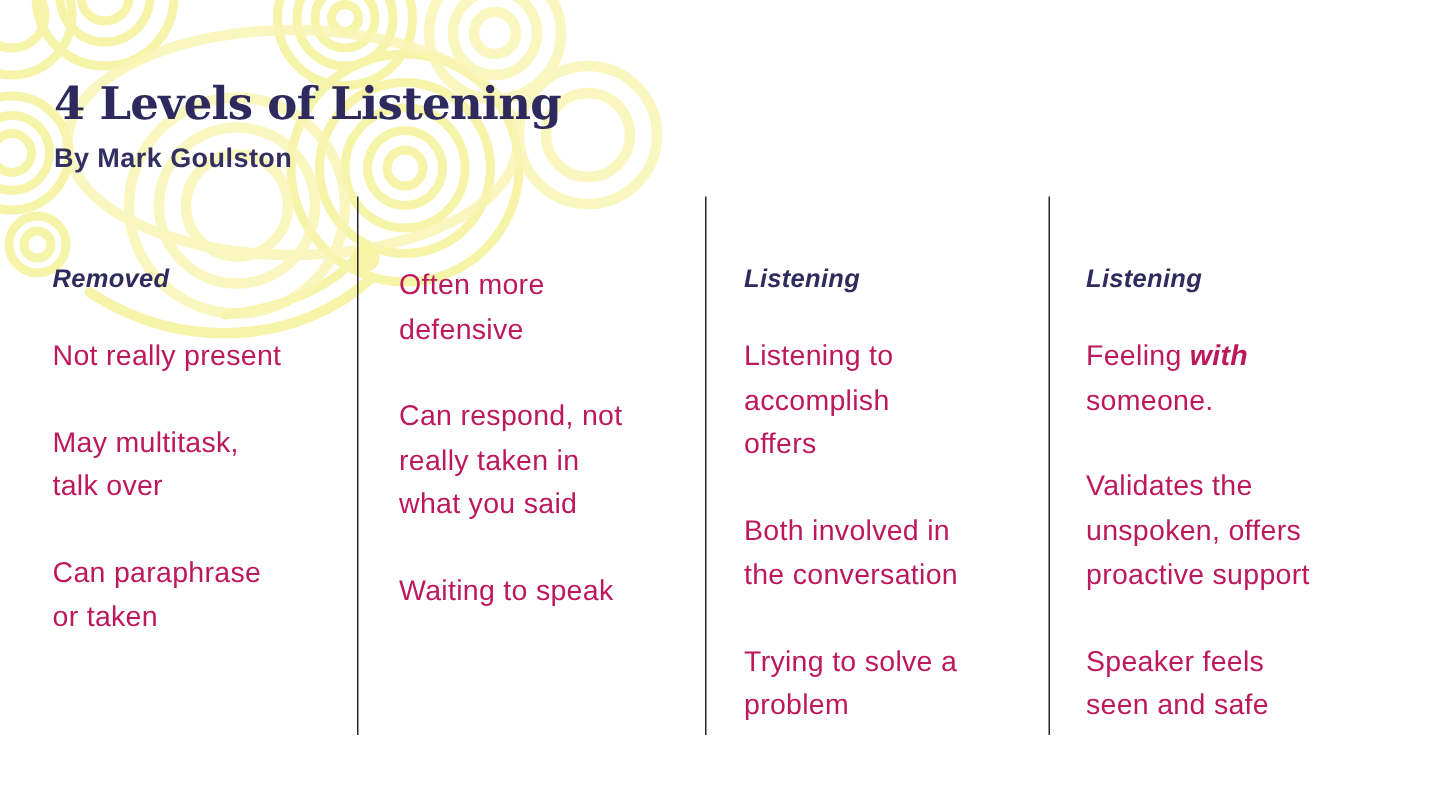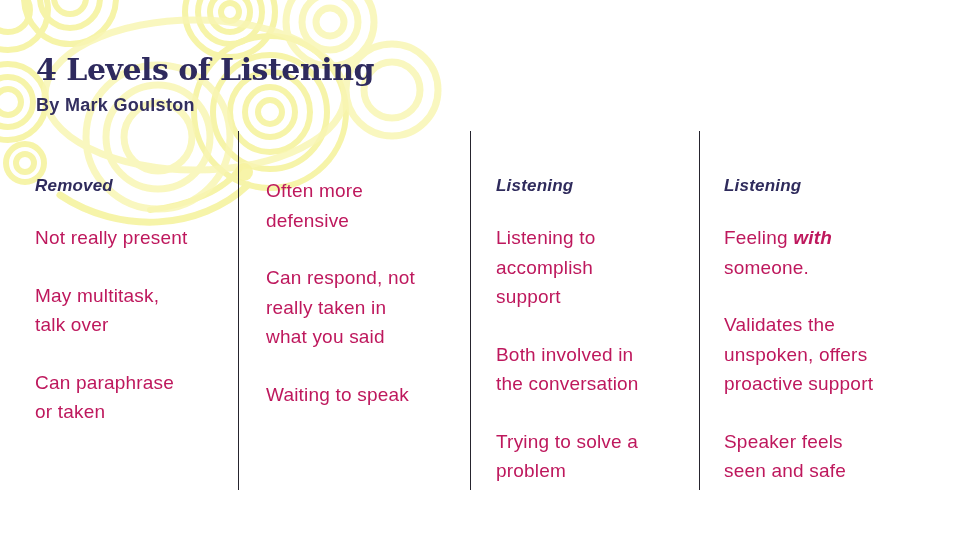--- a/index.html
+++ b/index.html
@@ -166,21 +166,21 @@
       <p>Can respond, not
 really taken in
 what you said</p>
       <p>Waiting to speak</p>
     </section>
 
     <section class="col col-3">
       <h2>Listening</h2>
       <p>Listening to
 accomplish
-support</p>
+offers</p>
       <p>Both involved in
 the conversation</p>
       <p>Trying to solve a
 problem</p>
     </section>
 
     <section class="col col-4">
       <h2>Listening</h2>
       <p><span>Feeling </span><span class="emph">with</span><span>
 someone.</span></p>

